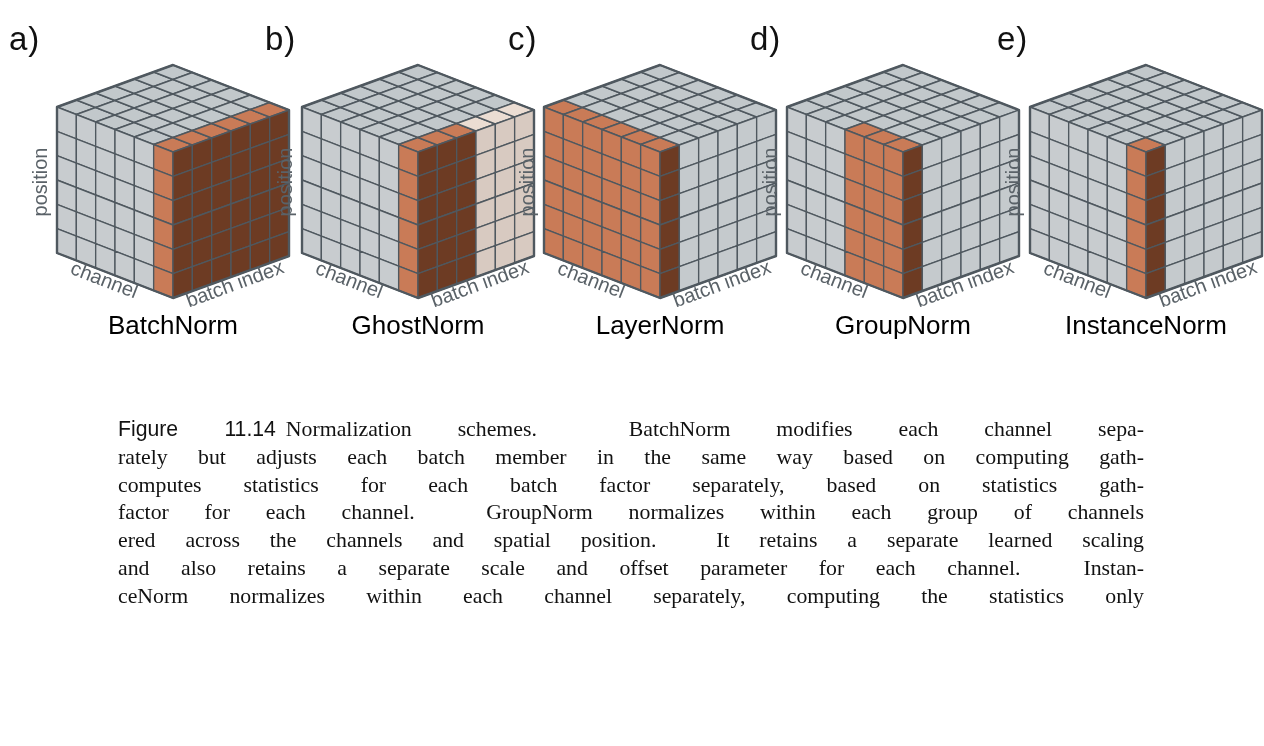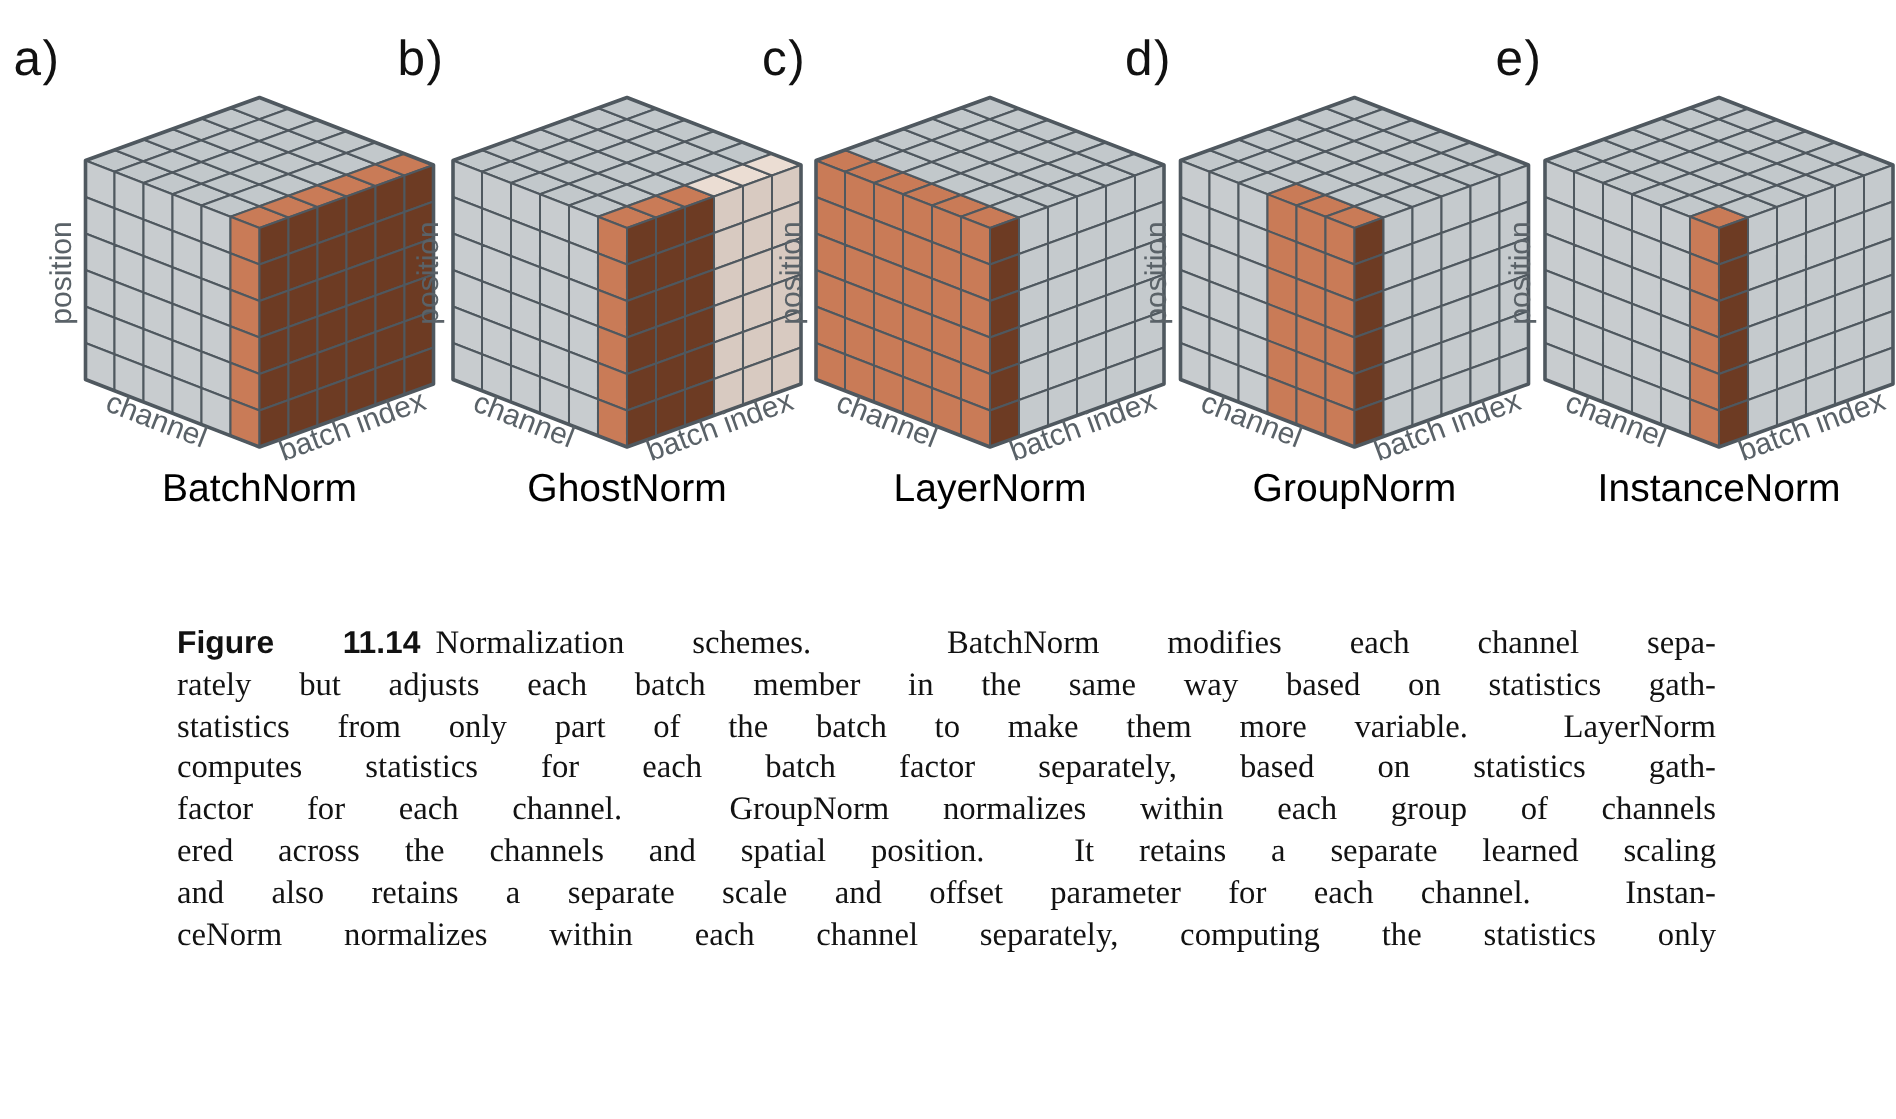--- a/index.html
+++ b/index.html
@@ -16,21 +16,21 @@
   .cube-svg{position:absolute;top:60px;}
   #caption{
     position:absolute;left:118px;top:415px;width:1026px;
     font-family:"Liberation Serif",serif;
     font-size:21.8px;line-height:27.8px;color:#121212;
   }
   .cap-line{text-align:justify;text-align-last:justify;}
   .cap-line.last{text-align-last:left;}
   .cap-tag{
     font-family:"Liberation Sans",sans-serif;
-    font-weight:bold;font-size:21.2px;
+    font-weight:normal;font-size:21.2px;
     margin-right:10px;white-space:nowrap;
   }
 </style>
 </head>
 <body>
 
 <div id="panel-labels">
     <div class="panel-label" style="left: 9px;">a)</div>
     <div class="panel-label" style="left: 265px;">b)</div>
     <div class="panel-label" style="left: 508px;">c)</div>
@@ -639,20 +639,19 @@
       </g>
       <polygon points="143.00,5.00 259.00,50.00 259.00,196.00 143.00,238.00 27.00,193.00 27.00,47.00" fill="none" stroke="#4F585F" stroke-width="2.4" stroke-linejoin="round"></polygon>
       <text x="17" y="122" transform="rotate(-90 17 122)" text-anchor="middle" fill="#5A6268" font-size="20" font-family="&quot;Liberation Sans&quot;,sans-serif">position</text>
       <text x="72" y="226" transform="rotate(21.2 72 226)" text-anchor="middle" fill="#5A6268" font-size="20" font-family="&quot;Liberation Sans&quot;,sans-serif">channel</text>
       <text x="207" y="230" transform="rotate(-20.1 207 230)" text-anchor="middle" fill="#5A6268" font-size="20" font-family="&quot;Liberation Sans&quot;,sans-serif">batch index</text>
       <text x="143" y="274" text-anchor="middle" fill="#000000" font-size="26" font-family="&quot;Liberation Sans&quot;,sans-serif">InstanceNorm</text>
     </svg>
   </div>
 <div id="caption">
     <div class="cap-line"><span class="cap-tag">Figure 11.14</span><span class="cap-text">Normalization schemes.&nbsp; BatchNorm modifies each channel sepa-</span></div>
-    <div class="cap-line"><span class="cap-text">rately but adjusts each batch member in the same way based on statistics gath-</span></div>
-    <div class="cap-line"><span class="cap-text">statistics from only part of the batch to make them more variable.&nbsp; LayerNorm</span></div>
+    <div class="cap-line"><span class="cap-text">rately but adjusts each batch member in the same way based on computing gath-</span></div>
     <div class="cap-line"><span class="cap-text">computes statistics for each batch factor separately, based on statistics gath-</span></div>
     <div class="cap-line"><span class="cap-text">factor for each channel.&nbsp; GroupNorm normalizes within each group of channels</span></div>
     <div class="cap-line"><span class="cap-text">ered across the channels and spatial position.&nbsp; It retains a separate learned scaling</span></div>
     <div class="cap-line"><span class="cap-text">and also retains a separate scale and offset parameter for each channel.&nbsp; Instan-</span></div>
     <div class="cap-line"><span class="cap-text">ceNorm normalizes within each channel separately, computing the statistics only</span></div>
   </div>
 
 </body></html>

